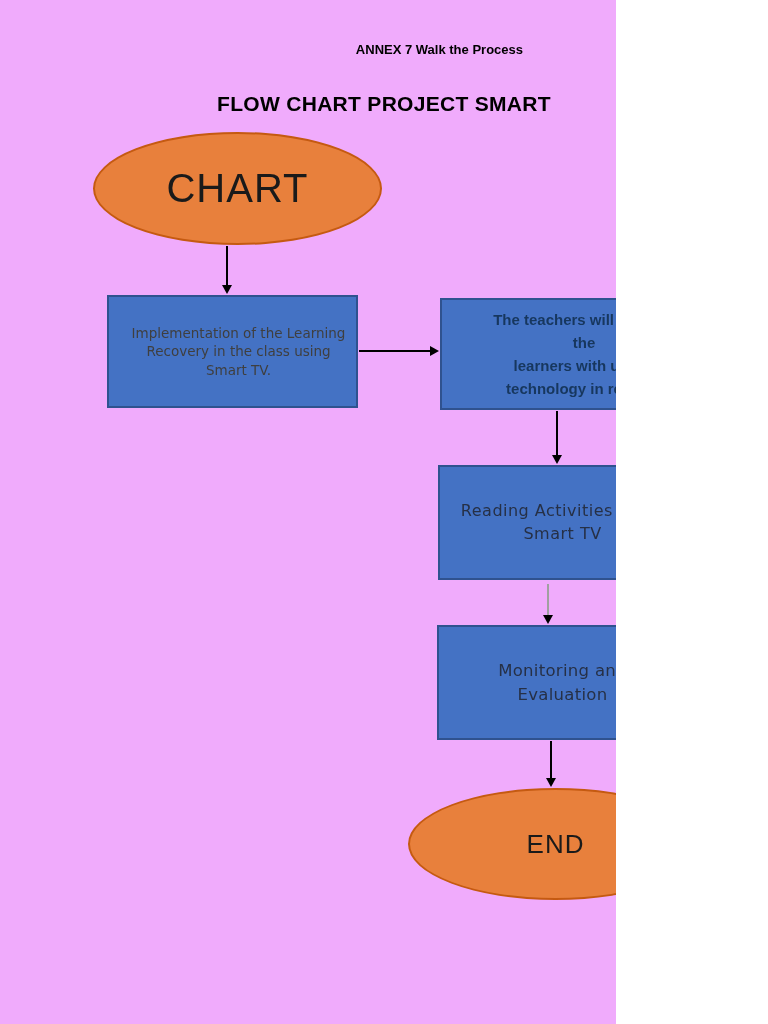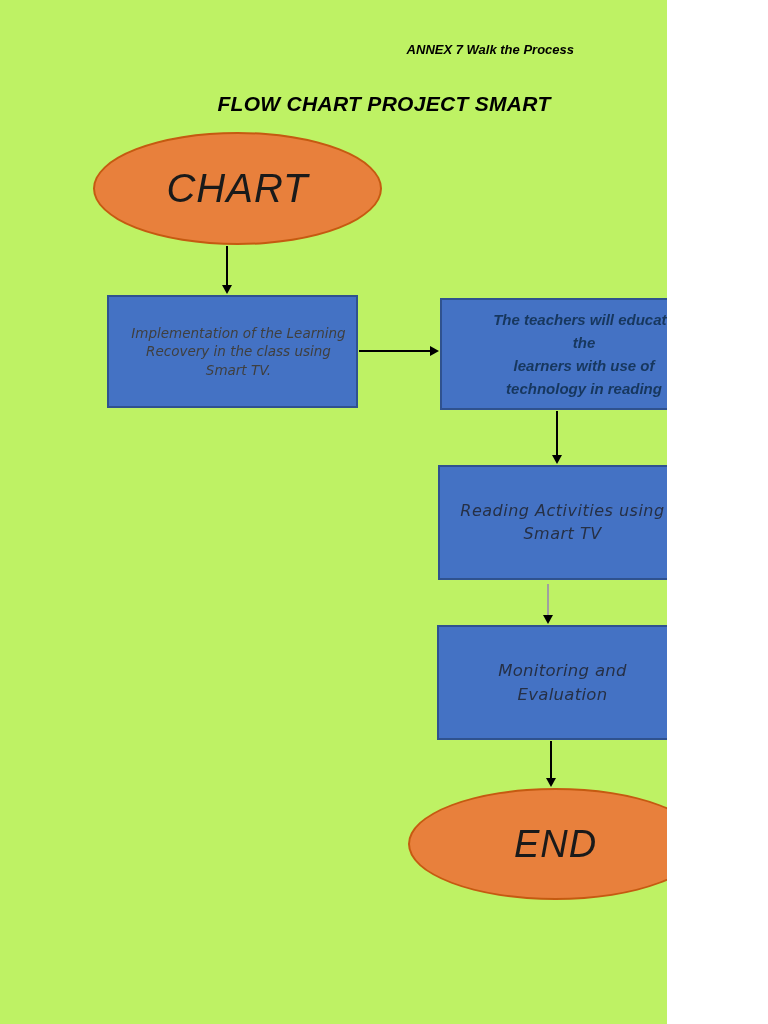--- a/index.html
+++ b/index.html
@@ -1,23 +1,22 @@
 <!DOCTYPE html>
 <html><head>
 <meta charset="utf-8">
 <style>
   html, body { margin: 0; padding: 0; background: #ffffff; }
   .page {
     position: relative;
-    width: 667px;
+    width: 616px;
     height: 1024px;
-    background: #bef264;
+    background: #f0abfc;
     overflow: hidden;
     font-family: "Liberation Sans", sans-serif;
-    font-style: italic;
   }
 
   
   .header-note {
     position: absolute;
     top: 42px;
     right: 93px;
     font-family: "Liberation Sans", sans-serif;
     font-size: 13px;
     font-weight: 700;
@@ -49,21 +48,21 @@
   .node-label { white-space: pre-line; }
 
   .terminator {
     background: #E8803C;
     border: 2px solid #C55A11;
     border-radius: 50%;
     color: #1a1a1a;
     font-family: "Liberation Sans", sans-serif;
   }
   .node-start { left: 93px; top: 132px; width: 289px; height: 113px; font-size: 40px; letter-spacing: 1px; }
-  .node-end   { left: 408px; top: 788px; width: 295px; height: 112px; font-size: 38px; letter-spacing: 1px; }
+  .node-end   { left: 408px; top: 788px; width: 295px; height: 112px; font-size: 26px; letter-spacing: 1px; }
 
   .process {
     background: #4472C4;
     border: 2px solid #2F528F;
   }
   .node-implementation {
     left: 107px; top: 295px; width: 251px; height: 113px;
     font-family: "DejaVu Sans", sans-serif;
     font-size: 13.5px; line-height: 1.35; color: #3F3F3F; padding-left: 12px;
   }

